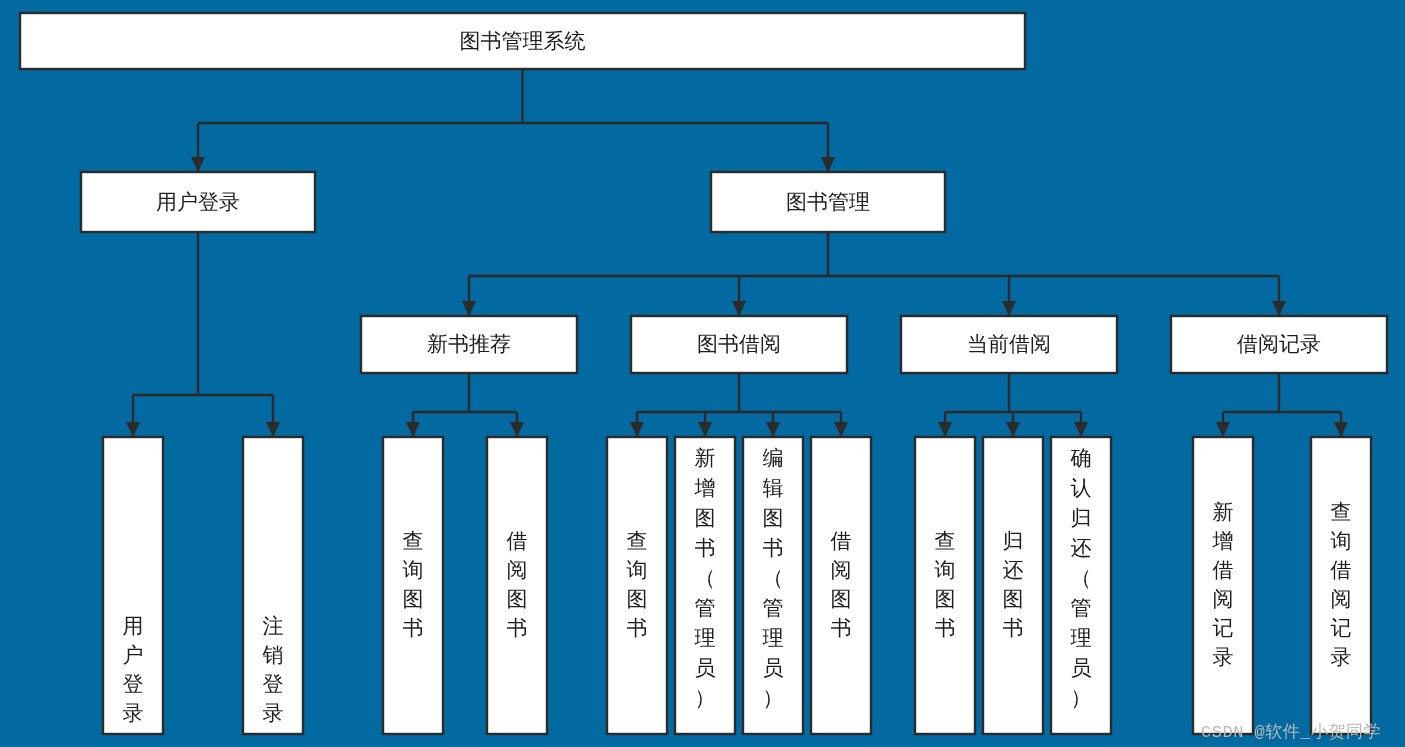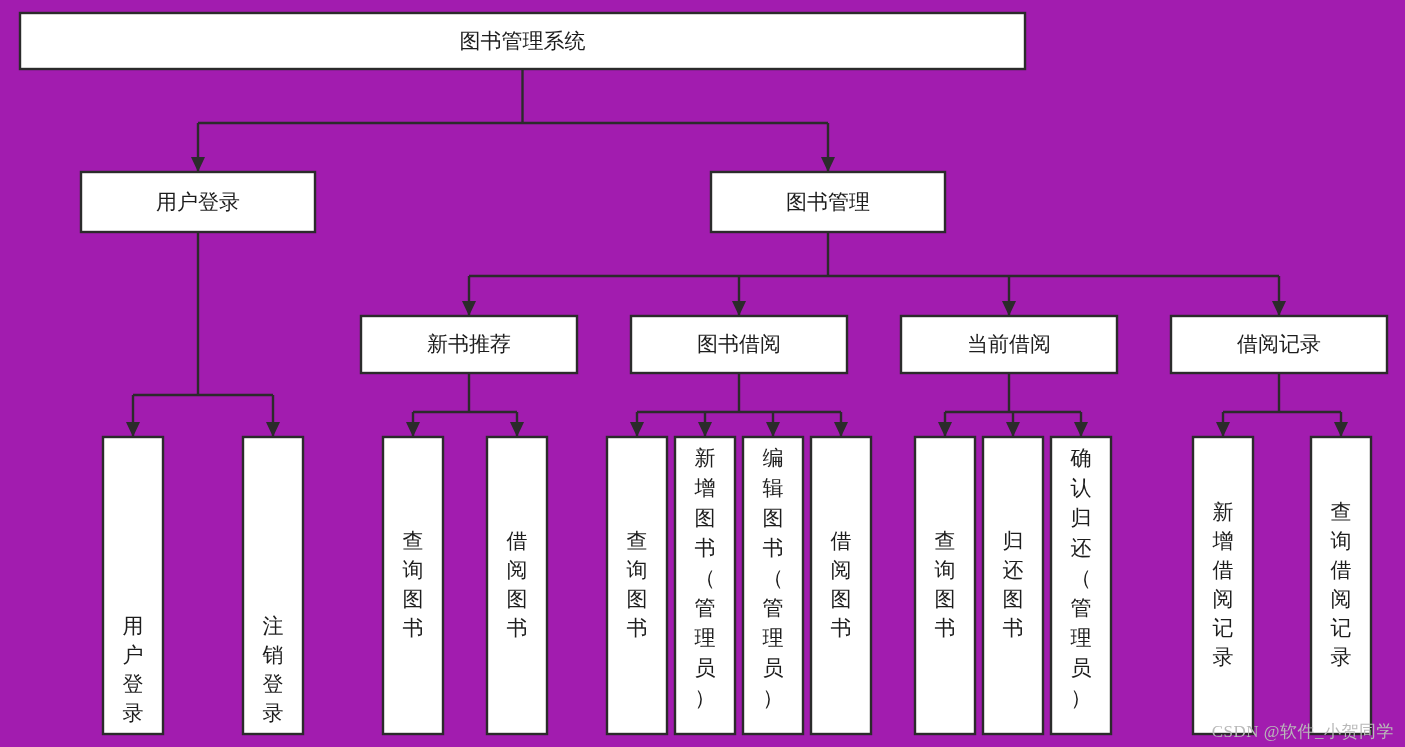--- a/index.html
+++ b/index.html
@@ -10,21 +10,21 @@
   body {
     width: 1405px;
     height: 747px;
     font-family: "Liberation Sans", "DejaVu Sans", sans-serif;
     overflow: hidden;
   }
   #diagram-root {
     position: relative;
     width: 1405px;
     height: 747px;
-    background: #a21caf;
+    background: #0369a1;
   }
   svg.flow {
     position: absolute;
     left: 0;
     top: 0;
     width: 1405px;
     height: 747px;
     display: block;
   }
   .node-rect {
@@ -51,23 +51,23 @@
     dominant-baseline: middle;
   }
   .node-label-v {
     font-family: "Liberation Sans", "DejaVu Sans", sans-serif;
     font-size: 21px;
     fill: #1d1d1d;
     text-anchor: middle;
   }
   .watermark-text {
     position: absolute;
-    right: 11px;
+    right: 24px;
     bottom: 4px;
-    font-family: Liberation Serif, serif;
+    font-family: Liberation Mono, monospace;
     font-size: 17px;
     color: #b9b9b9;
     letter-spacing: 0.5px;
     white-space: nowrap;
     user-select: none;
   }
 </style>
 </head>
 <body>
 

